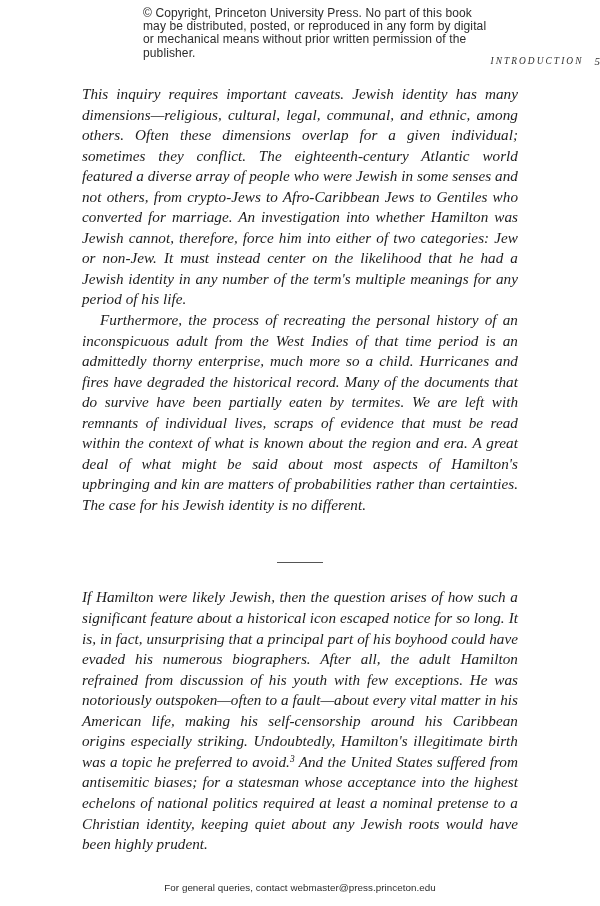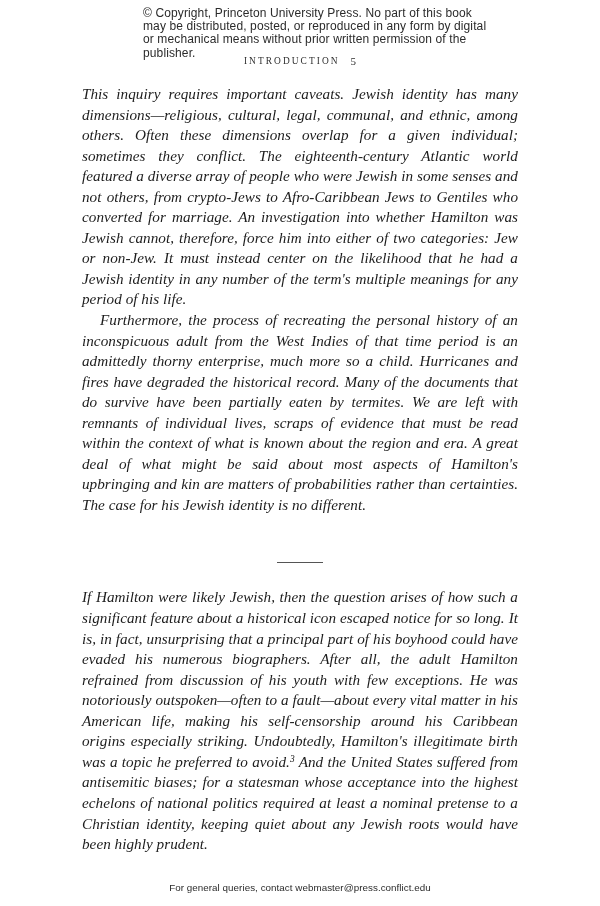--- a/index.html
+++ b/index.html
@@ -37,26 +37,27 @@
     text-align: left;
     letter-spacing: 0.01em;
   }
 
   
   .running-head {
     position: absolute;
     left: 0;
     right: 0;
     top: 54px;
-    text-align: center;
+    text-align: right;
     font-size: 9.4px;
     color: #2e2e2e;
     letter-spacing: 0.22em;
     font-variant: small-caps;
     text-transform: uppercase;
+    font-style: italic;
   }
   .running-head .folio {
     margin-left: 11px;
     letter-spacing: 0;
     font-size: 11px;
     position: relative;
     top: 0.5px;
   }
 
   
@@ -138,15 +139,15 @@
     <div class="gap-before-break"></div>
 
     <div class="section-break">
       <div class="rule"></div>
     </div>
 
     <p class="body-par"><span>If Hamilton were likely Jewish, then the question arises of how such a significant feature about a historical icon escaped notice for so long. It is, in fact, unsurprising that a principal part of his boyhood could have evaded his numerous biographers. After all, the adult Hamilton refrained from discussion of his youth with few exceptions. He was notoriously outspoken—often to a fault—about every vital matter in his American life, making his self-censorship around his Caribbean origins especially striking. Undoubtedly, Hamilton's illegitimate birth was a topic he preferred to avoid.</span><sup class="footnote-marker">3</sup><span> And the United States suffered from antisemitic biases; for a statesman whose acceptance into the highest echelons of national politics required at least a nominal pretense to a Christian identity, keeping quiet about any Jewish roots would have been highly prudent.</span></p>
 
   </div>
 
-  <div class="footer-queries">For general queries, contact webmaster@press.conflict.edu</div>
+  <div class="footer-queries">For general queries, contact webmaster@press.princeton.edu</div>
 
 </div>
 
 </body></html>

